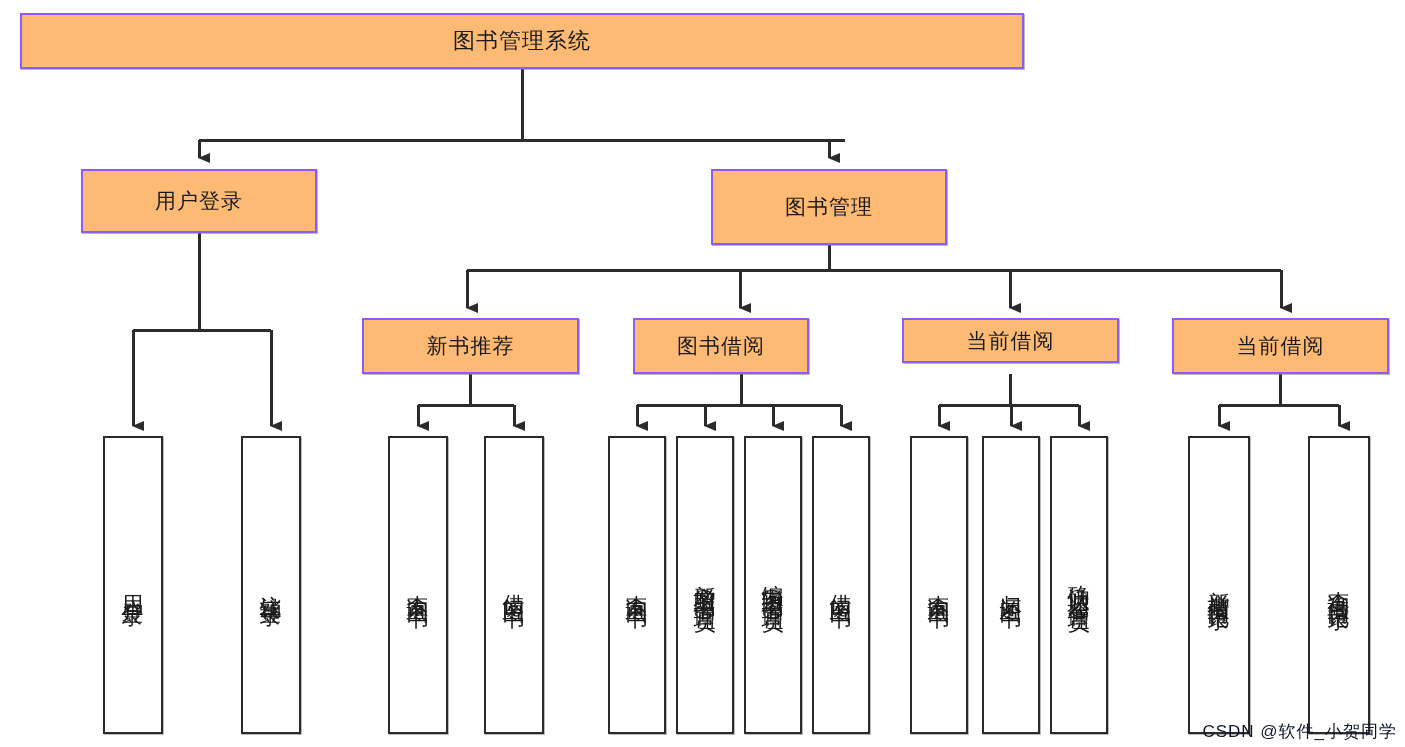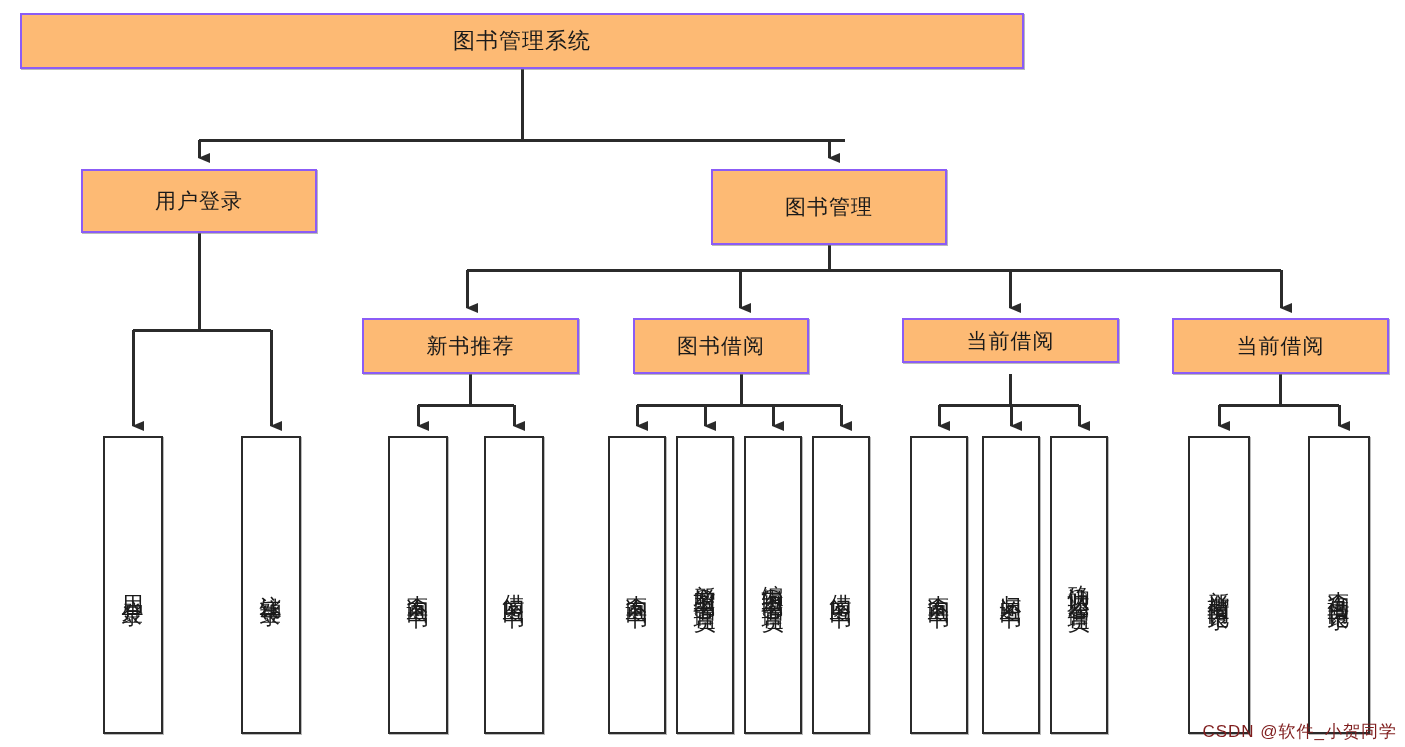--- a/index.html
+++ b/index.html
@@ -62,21 +62,21 @@
     line-height: 1.05;
     letter-spacing: 4px;
     color: #1a1a1a;
     white-space: nowrap;
   }
   .watermark {
     position: absolute;
     right: 8px;
     bottom: 4px;
     font-size: 17px;
-    color: #7f1d1d;
+    color: #0f172a;
     letter-spacing: 1px;
     user-select: none;
   }
 </style>
 </head>
 <body>
 
 <div id="canvas">
 
   <svg id="wires" viewBox="0 0 1405 747" xmlns="http://www.w3.org/2000/svg">

